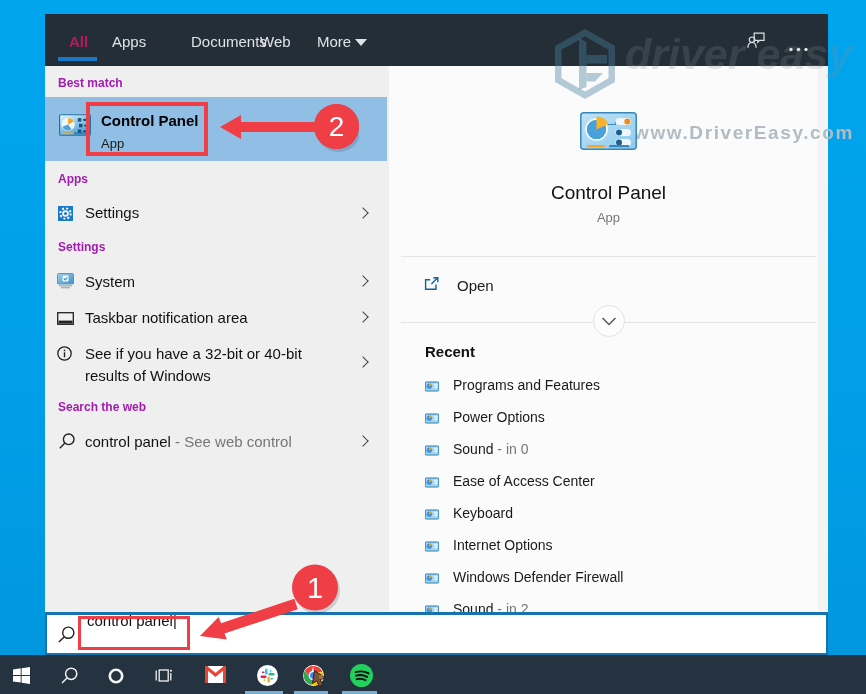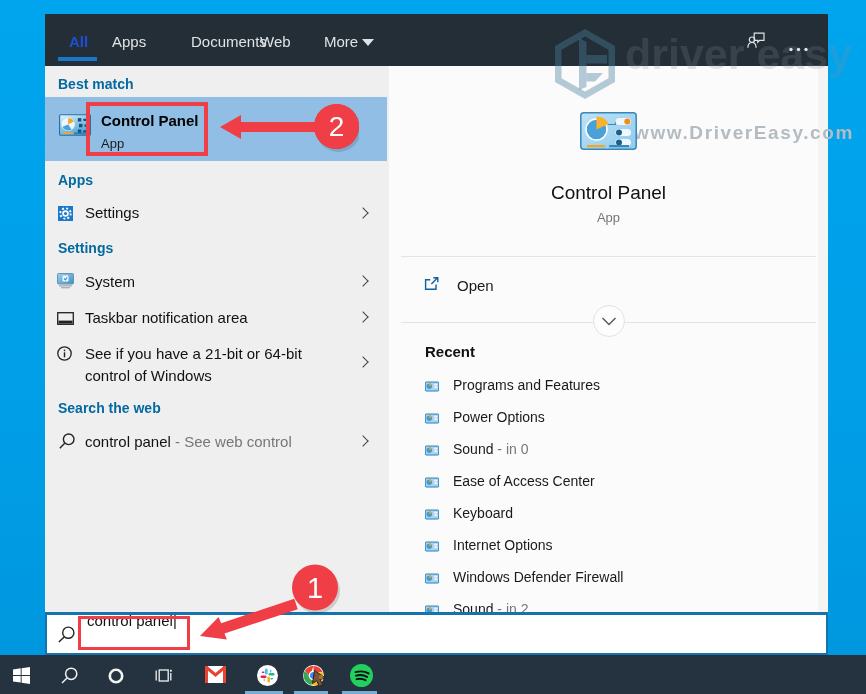--- a/index.html
+++ b/index.html
@@ -12,27 +12,27 @@
 #topbar { left:45px; top:14px; width:783px; height:52px; background:#242e36; }
 #leftpanel { left:45px; top:66px; width:344px; height:547px; background:#efefef; }
 #rightpanel { left:389px; top:66px; width:439px; height:547px; background:#fbfbfb; }
 #scrolltrack { left:818px; top:66px; width:10px; height:547px; background:#f4f4f4; }
 #searchbar { left:45px; top:612px; width:783px; height:43px; background:#ffffff;
   border:2px solid #1673ae; border-top-width:3px; z-index:2; }
 #taskbar { left:0; top:655px; width:866px; height:39px; background:#24333f; }
 
 
 .tab { position:absolute; top:33px; font-size:15px; color:#dfe3e6; }
-#tab-all { left:69px; color:#1d4ed8; font-weight:bold; }
+#tab-all { left:69px; color:#be185d; font-weight:bold; }
 #tab-underline { left:58px; top:57px; width:39px; height:4px; background:#1777c8; }
 .caret-down { display:inline-block; width:0; height:0; border-left:6px solid transparent;
   border-right:6px solid transparent; border-top:7px solid #dfe3e6; vertical-align:1px; }
 
 
-.lhead { position:absolute; font-size:14px; font-weight:bold; color:#0369a1; left:58px; }
+.lhead { position:absolute; font-size:12px; font-weight:bold; color:#a21caf; left:58px; }
 .litem { position:absolute; font-size:15px; color:#111; left:85px; }
 .chev { position:absolute; left:359px; width:8px; height:8px;
   border-top:1.6px solid #444; border-right:1.6px solid #444; transform:rotate(45deg); }
 #bestrow { left:45px; top:97px; width:342px; height:64px; background:#90bee4; }
 .gray { color:#767676; }
 
 
 .redbox { position:absolute; border:4px solid #ef3e45; }
 
 
@@ -55,29 +55,29 @@
 <div class="abs" id="wm-logo" style="left:552px; top:27px;">
 <svg width="66" height="74" viewBox="0 0 66 74">
   <g fill="rgba(72,130,160,0.40)">
   <path d="M33 2 L63 19 L63 55 L33 72 L3 55 L3 19 Z M33 9.5 L9.5 22.8 L9.5 51.2 L33 64.5 L56.5 51.2 L56.5 22.8 Z"></path>
   <path d="M27 11 L34.5 15 L34.5 60 L27 63 Z"></path>
   <path d="M34.5 28 L55 28 L55 36.5 L34.5 36.5 Z"></path>
   <path d="M34.5 46 L51 46 L43 54.5 L34.5 54.5 Z"></path>
   </g>
 </svg>
 </div>
-<div class="abs" style="left:625px; top:30px; font-size:43px; font-weight:bold; color:rgba(128,140,152,0.22); letter-spacing:0px; white-space:nowrap;">driver easy</div>
+<div class="abs" style="left:625px; top:30px; font-size:43px; font-style:italic; font-weight:bold; color:rgba(128,140,152,0.22); letter-spacing:0px; white-space:nowrap;">driver easy</div>
 <div class="abs" style="left:634px; top:78px; font-size:19px; font-weight:bold; color:#b3bcc2; letter-spacing:1.6px; white-space:nowrap;margin-top:44px;">www.DriverEasy.com</div>
 
 <div class="tab" id="tab-all">All</div>
 <div class="abs" id="tab-underline"></div>
 <div class="tab" style="left:112px;">Apps</div>
 <div class="tab" style="left:167px;margin-left:24px;">Documents</div>
 <div class="tab" style="left:260px;">Web</div>
-<div class="tab" style="left:324px;">More <span class="caret-down"></span></div>
+<div class="tab" style="left:317px;">More <span class="caret-down"></span></div>
 <div class="abs" style="left:747px; top:31px;">
 <svg width="18" height="18" viewBox="0 0 18 18" fill="none" stroke="#dfe3e6" stroke-width="1.2">
   <path d="M7.2 2.2 L17 2.2 L17 9.3 L12.6 9.3 L10.8 11.2 L10.8 9.3 L7.2 9.3 Z"></path>
   <circle cx="5" cy="8.7" r="2.7"></circle>
   <path d="M0.9 16.8 C0.9 13 2.7 11.5 5 11.5 C7.3 11.5 9.1 13 9.1 16.8"></path>
 </svg>
 </div>
 <div class="abs" style="left:789px; top:38px;">
 <svg width="20" height="5" viewBox="0 0 20 5">
   <circle cx="2" cy="2.5" r="1.7" fill="#dfe3e6"></circle>
@@ -165,22 +165,22 @@
 <div class="litem" style="top:309px;">Taskbar notification area</div>
 <div class="chev" style="top:313px;"></div>
 
 <div class="abs" style="left:57px; top:346px;">
 <svg width="15" height="15" viewBox="0 0 15 15">
   <circle cx="7.5" cy="7.5" r="6.7" fill="none" stroke="#222" stroke-width="1.3"></circle>
   <rect x="6.8" y="6.3" width="1.4" height="5" fill="#222"></rect>
   <rect x="6.8" y="3.6" width="1.4" height="1.6" fill="#222"></rect>
 </svg>
 </div>
-<div class="litem" style="top:345px;">See if you have a 21-bit or 64-bit</div>
-<div class="litem" style="top:367px;">control of Windows</div>
+<div class="litem" style="top:345px;">See if you have a 32-bit or 40-bit</div>
+<div class="litem" style="top:367px;">results of Windows</div>
 <div class="chev" style="top:358px;"></div>
 
 <div class="lhead" style="top:400px;">Search the web</div>
 
 <div class="abs" style="left:59px; top:433px;">
 <svg width="16" height="16" viewBox="0 0 16 16" fill="none" stroke="#222" stroke-width="1.4">
   <circle cx="9.7" cy="6.3" r="5.3"></circle>
       <path d="M5.7 10.3 L0.8 15.2"></path>
 </svg>
 </div>

